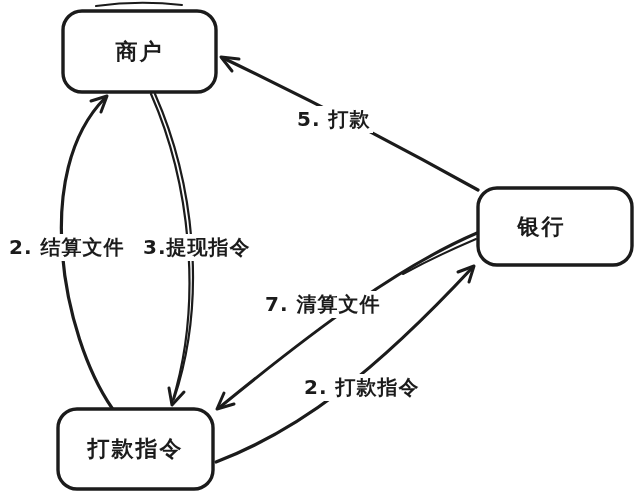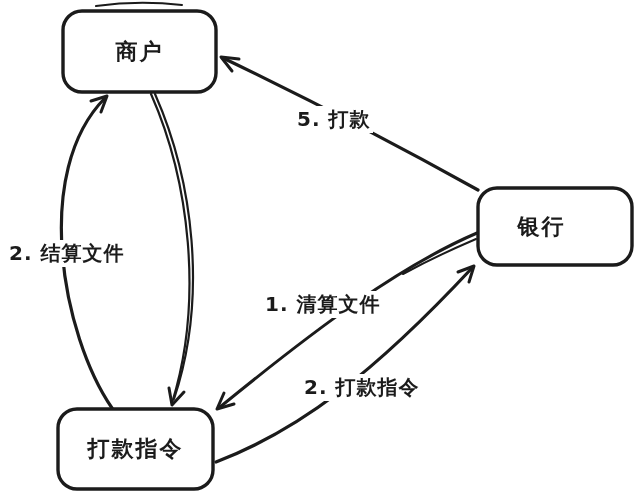--- a/index.html
+++ b/index.html
@@ -95,22 +95,23 @@
       <rect x="58" y="409" width="155" height="80" rx="19" class="stroke" stroke-width="3.4" fill="#a2daf7"></rect>
     </g>
   </svg>
 
   <div class="node-label" style="left:63px; top:11px; width:153px; height:81px;">商户</div>
 
   <div class="node-label" style="left:478px; top:188px; width:127px; height:77px;">银行</div>
 
   <div class="node-label" style="left:58px; top:409px; width:155px; height:80px;">打款指令</div>
 
-  <div class="edge-label" style="left:262px; top:291px;">1. 清算文件</div>
+  <div class="edge-label" style="left:262px; top:291px;">7. 清算文件</div>
 
-  <div class="edge-label" style="left:6px; top:240px;">2. 结算文件</div>
+  <div class="edge-label" style="left:6px; top:234px;">2. 结算文件</div>
 
+  <div class="edge-label" style="left:140px; top:234px;">3.提现指令</div>
 
   <div class="edge-label" style="left:301px; top:374px;">2. 打款指令</div>
 
   <div class="edge-label" style="left:294px; top:106px;">5. 打款</div>
 
 </div>
 
 </body></html>

